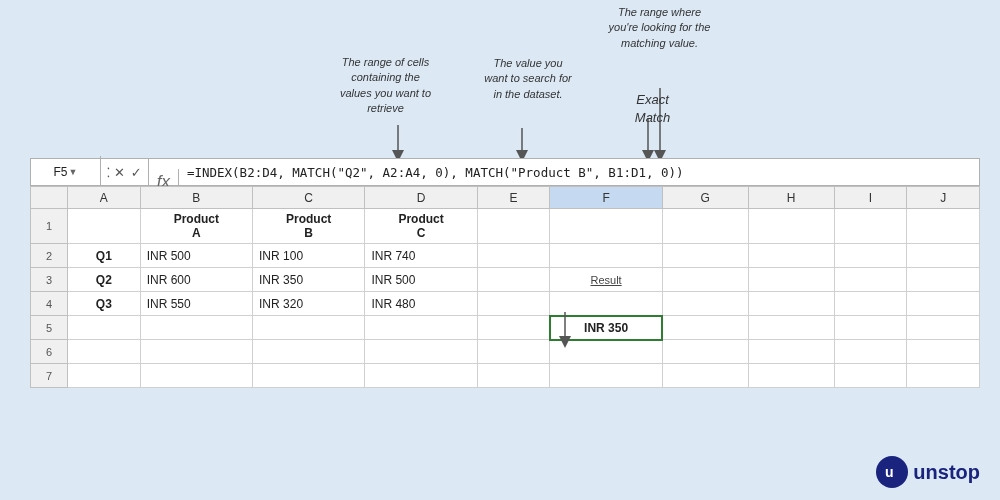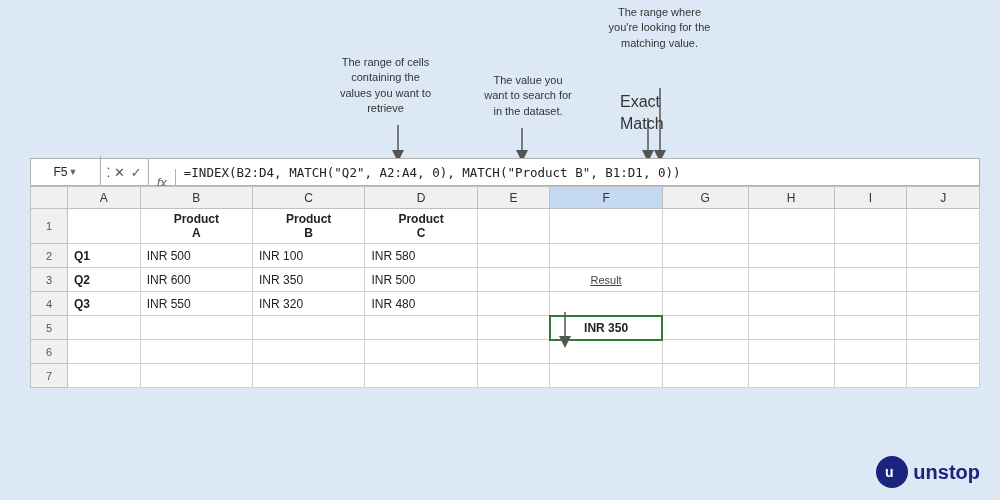--- a/index.html
+++ b/index.html
@@ -12,20 +12,21 @@
       overflow: hidden;
       position: relative;
     }
 
     .annotation {
       position: absolute;
       font-size: 11px;
       color: #333;
       text-align: center;
       line-height: 1.4;
+      font-style: italic;
     }
 
     
     .formula-bar {
       position: absolute;
       top: 158px;
       left: 30px;
       right: 20px;
       height: 28px;
       background: #fff;
@@ -53,21 +54,21 @@
       border-right: 1px solid #b0b0b0;
       padding: 0 6px;
       gap: 4px;
       height: 100%;
       font-size: 12px;
       color: #555;
     }
 
     .fx-label {
       padding: 8px 8px;
-      font-size: 13px;
+      font-size: 17px;
       color: #666;
       font-style: italic;
       border-right: 1px solid #b0b0b0;
       height: 100%;
       display: flex;
       align-items: center;
       margin-top: 20px;
     }
 
     .formula-text {
@@ -132,20 +133,21 @@
       background: #f0f0f0;
       border: 1px solid #c0c0c0;
       text-align: center;
       font-size: 11px;
       color: #555;
       width: 28px;
     }
 
     .bold-cell {
       font-weight: bold;
+      text-align: center;
     }
 
     .result-cell {
       border: 2px solid #2e7d32 !important;
       font-weight: bold;
     }
 
     .header-row th {
       height: 22px;
     }
@@ -221,25 +223,25 @@
   <line x1="648" y1="118" x2="648" y2="156" stroke="#555" stroke-width="1.5" marker-end="url(#arrow)"></line>
   <defs>
     <marker id="arrow" markerWidth="8" markerHeight="8" refX="4" refY="4" orient="auto">
       <path d="M0,0 L0,8 L8,4 z" fill="#555"></path>
     </marker>
   </defs>
 </svg>
 
 <div class="annotation ann1" style="position:absolute; left:338px; top:55px; width:95px; text-align:center; font-size:11px; color:#333; line-height:1.4;">The range of cells containing the values you want to retrieve</div>
 
-<div class="annotation ann2" style="position:absolute; left:483px; top:73px; width:90px; text-align:center; font-size:11px; color:#333; line-height:1.4;">The value you want to search for in the dataset.</div>
+<div class="annotation ann2" style="position:absolute; left:483px; top:56px; width:90px; text-align:center; font-size:11px; color:#333; line-height:1.4;">The value you want to search for in the dataset.</div>
 
 <div class="annotation ann3" style="position:absolute; left:607px; top:5px; width:105px; text-align:center; font-size:11px; color:#333; line-height:1.4;">The range where you're looking for the matching value.</div>
 
-<div class="annotation ann4" style="position:absolute; left:620px; top:91px; width:65px; text-align:left; font-size:16px; color:#333; line-height:1.4;">Exact Match</div>
+<div class="annotation ann4" style="position:absolute; left:620px; top:91px; width:65px; text-align:center; font-size:13px; color:#333; line-height:1.4;">Exact Match</div>
 
 <div class="formula-bar">
   <div class="cell-ref">
     <span>F5</span>
     <span style="font-size:9px; color:#666;">▼</span>
   </div>
   <div class="formula-icons">
     <span style="font-size:13px; color:#555;">⁚</span>
     <span style="font-size:13px; color:#555;">✕</span>
     <span style="font-size:13px; color:#555; margin-left:2px;">✓</span>
@@ -294,21 +296,21 @@
         <td></td>
         <td></td>
         <td></td>
       </tr>
 
       <tr>
         <td class="row-num">2</td>
         <td class="bold-cell">Q1</td>
         <td>INR 500</td>
         <td>INR 100</td>
-        <td>INR 580</td>
+        <td>INR 740</td>
         <td></td>
         <td></td>
         <td></td>
         <td></td>
         <td></td>
         <td></td>
       </tr>
 
       <tr>
         <td class="row-num">3</td>

